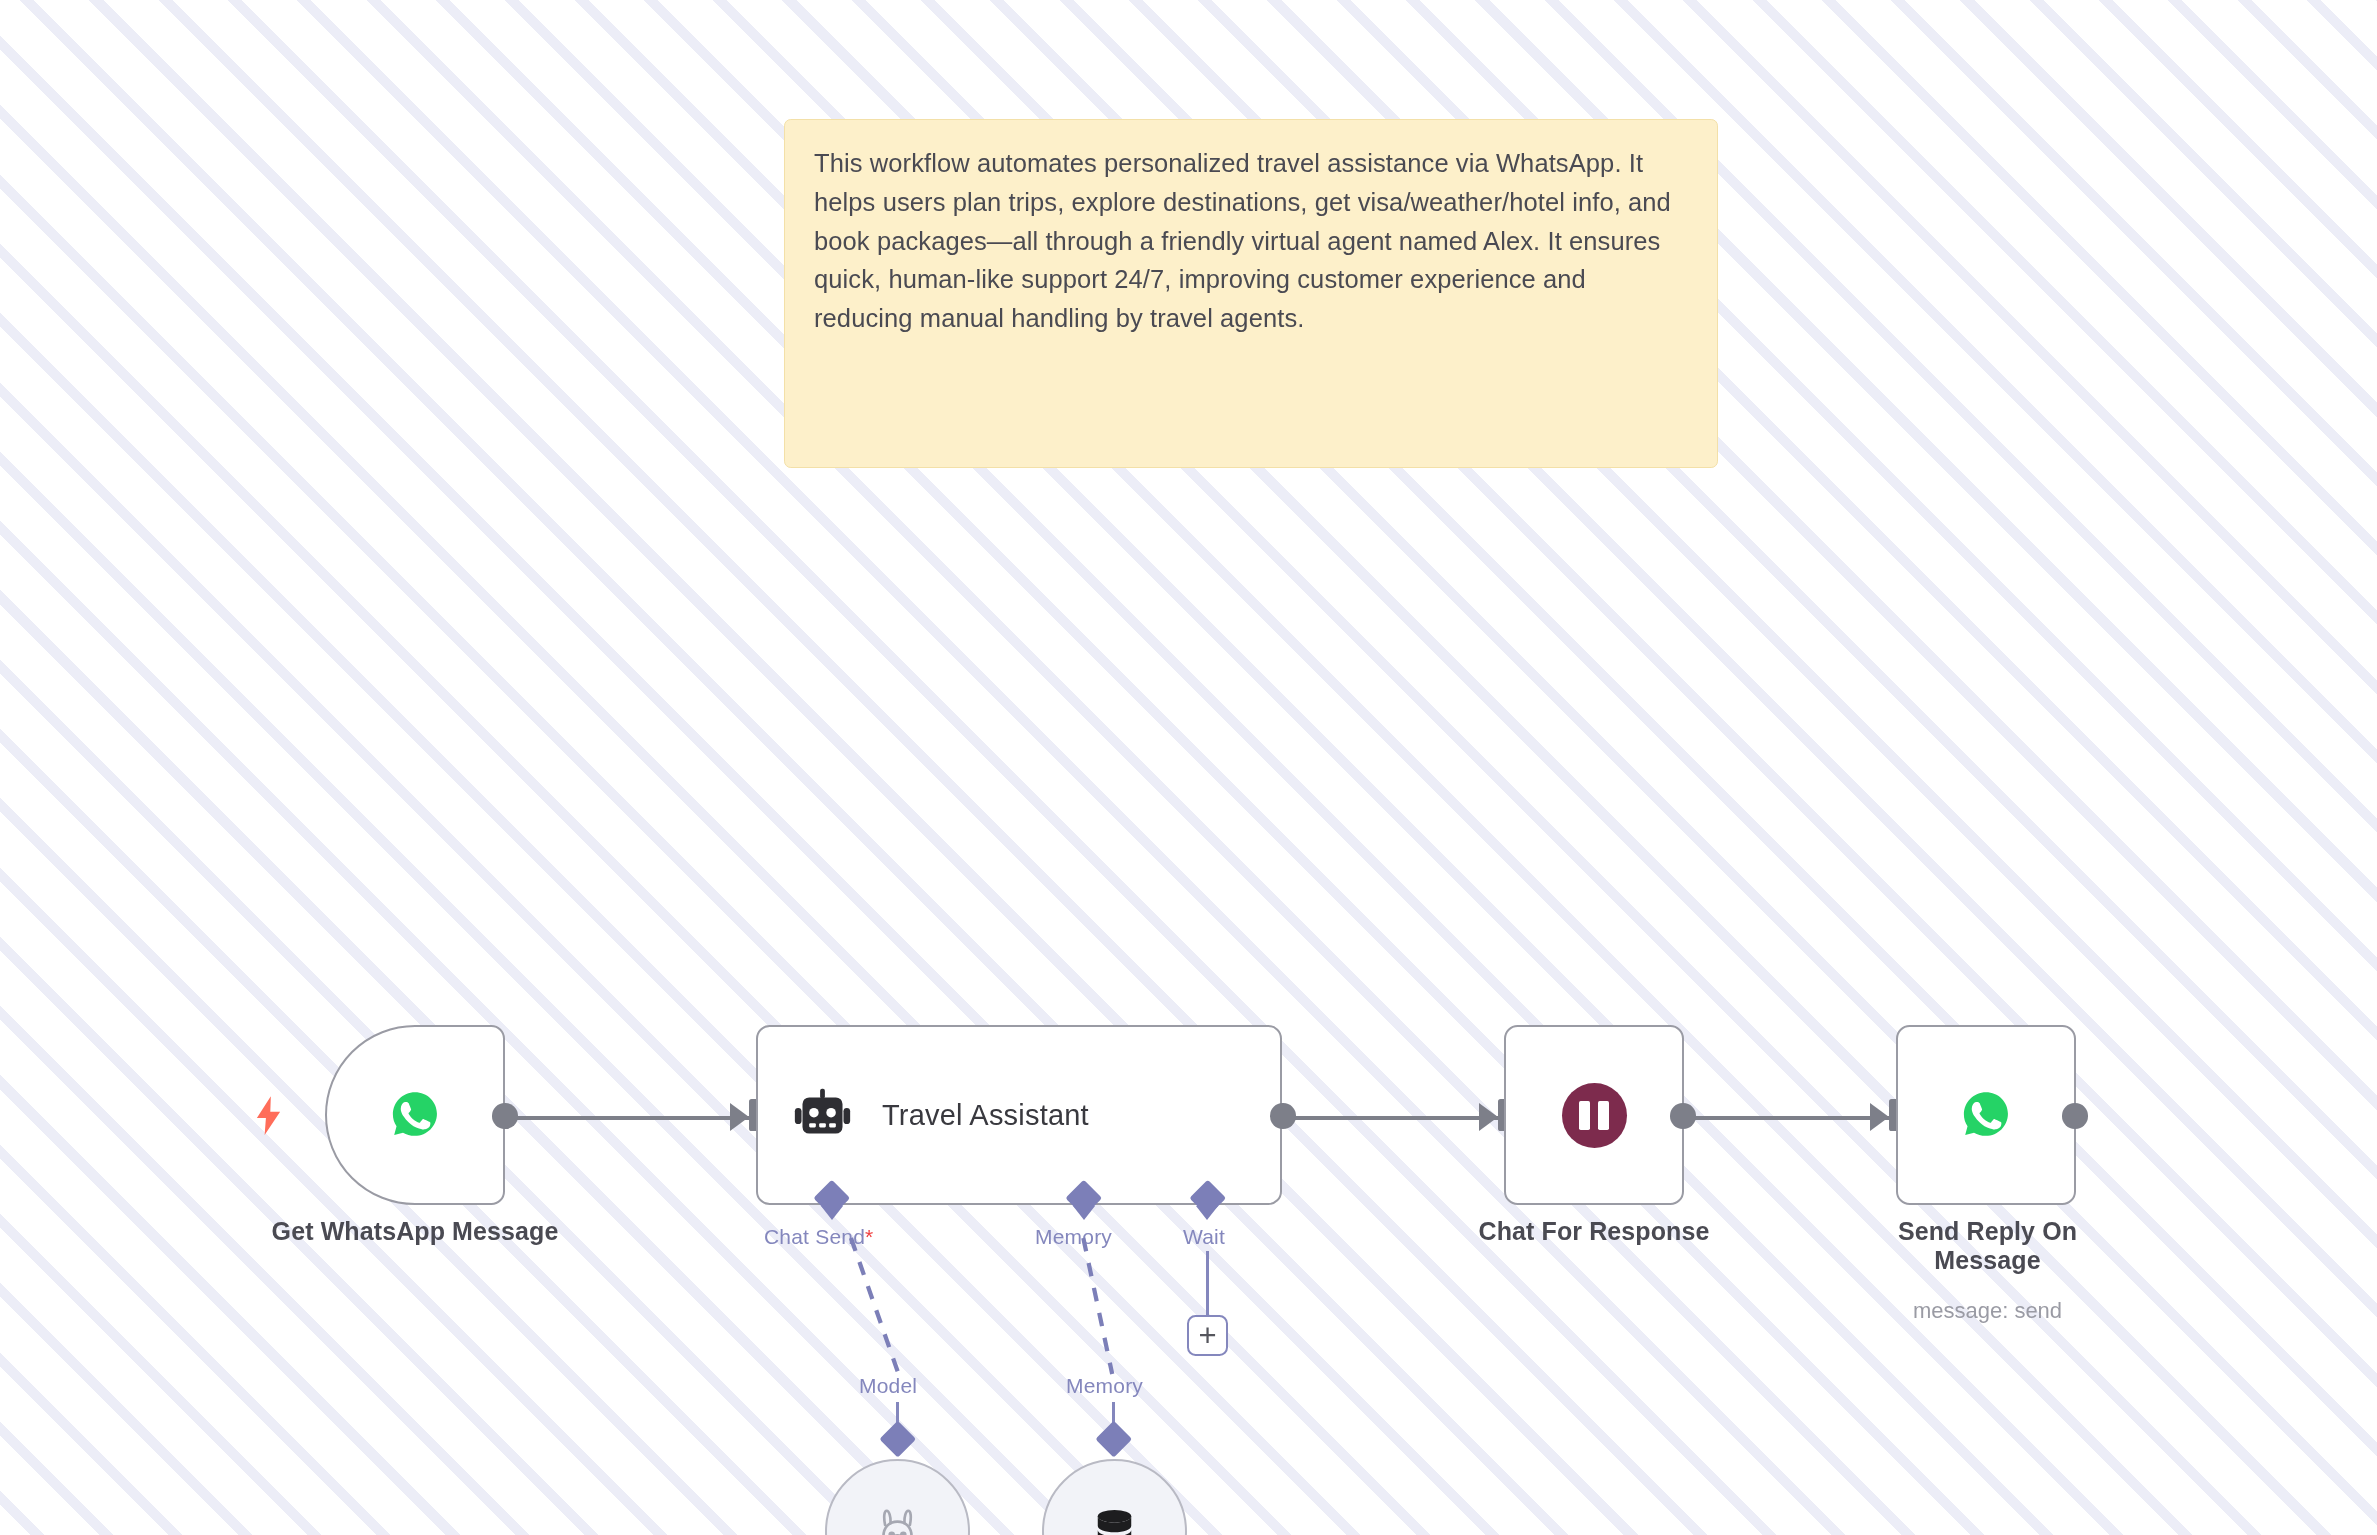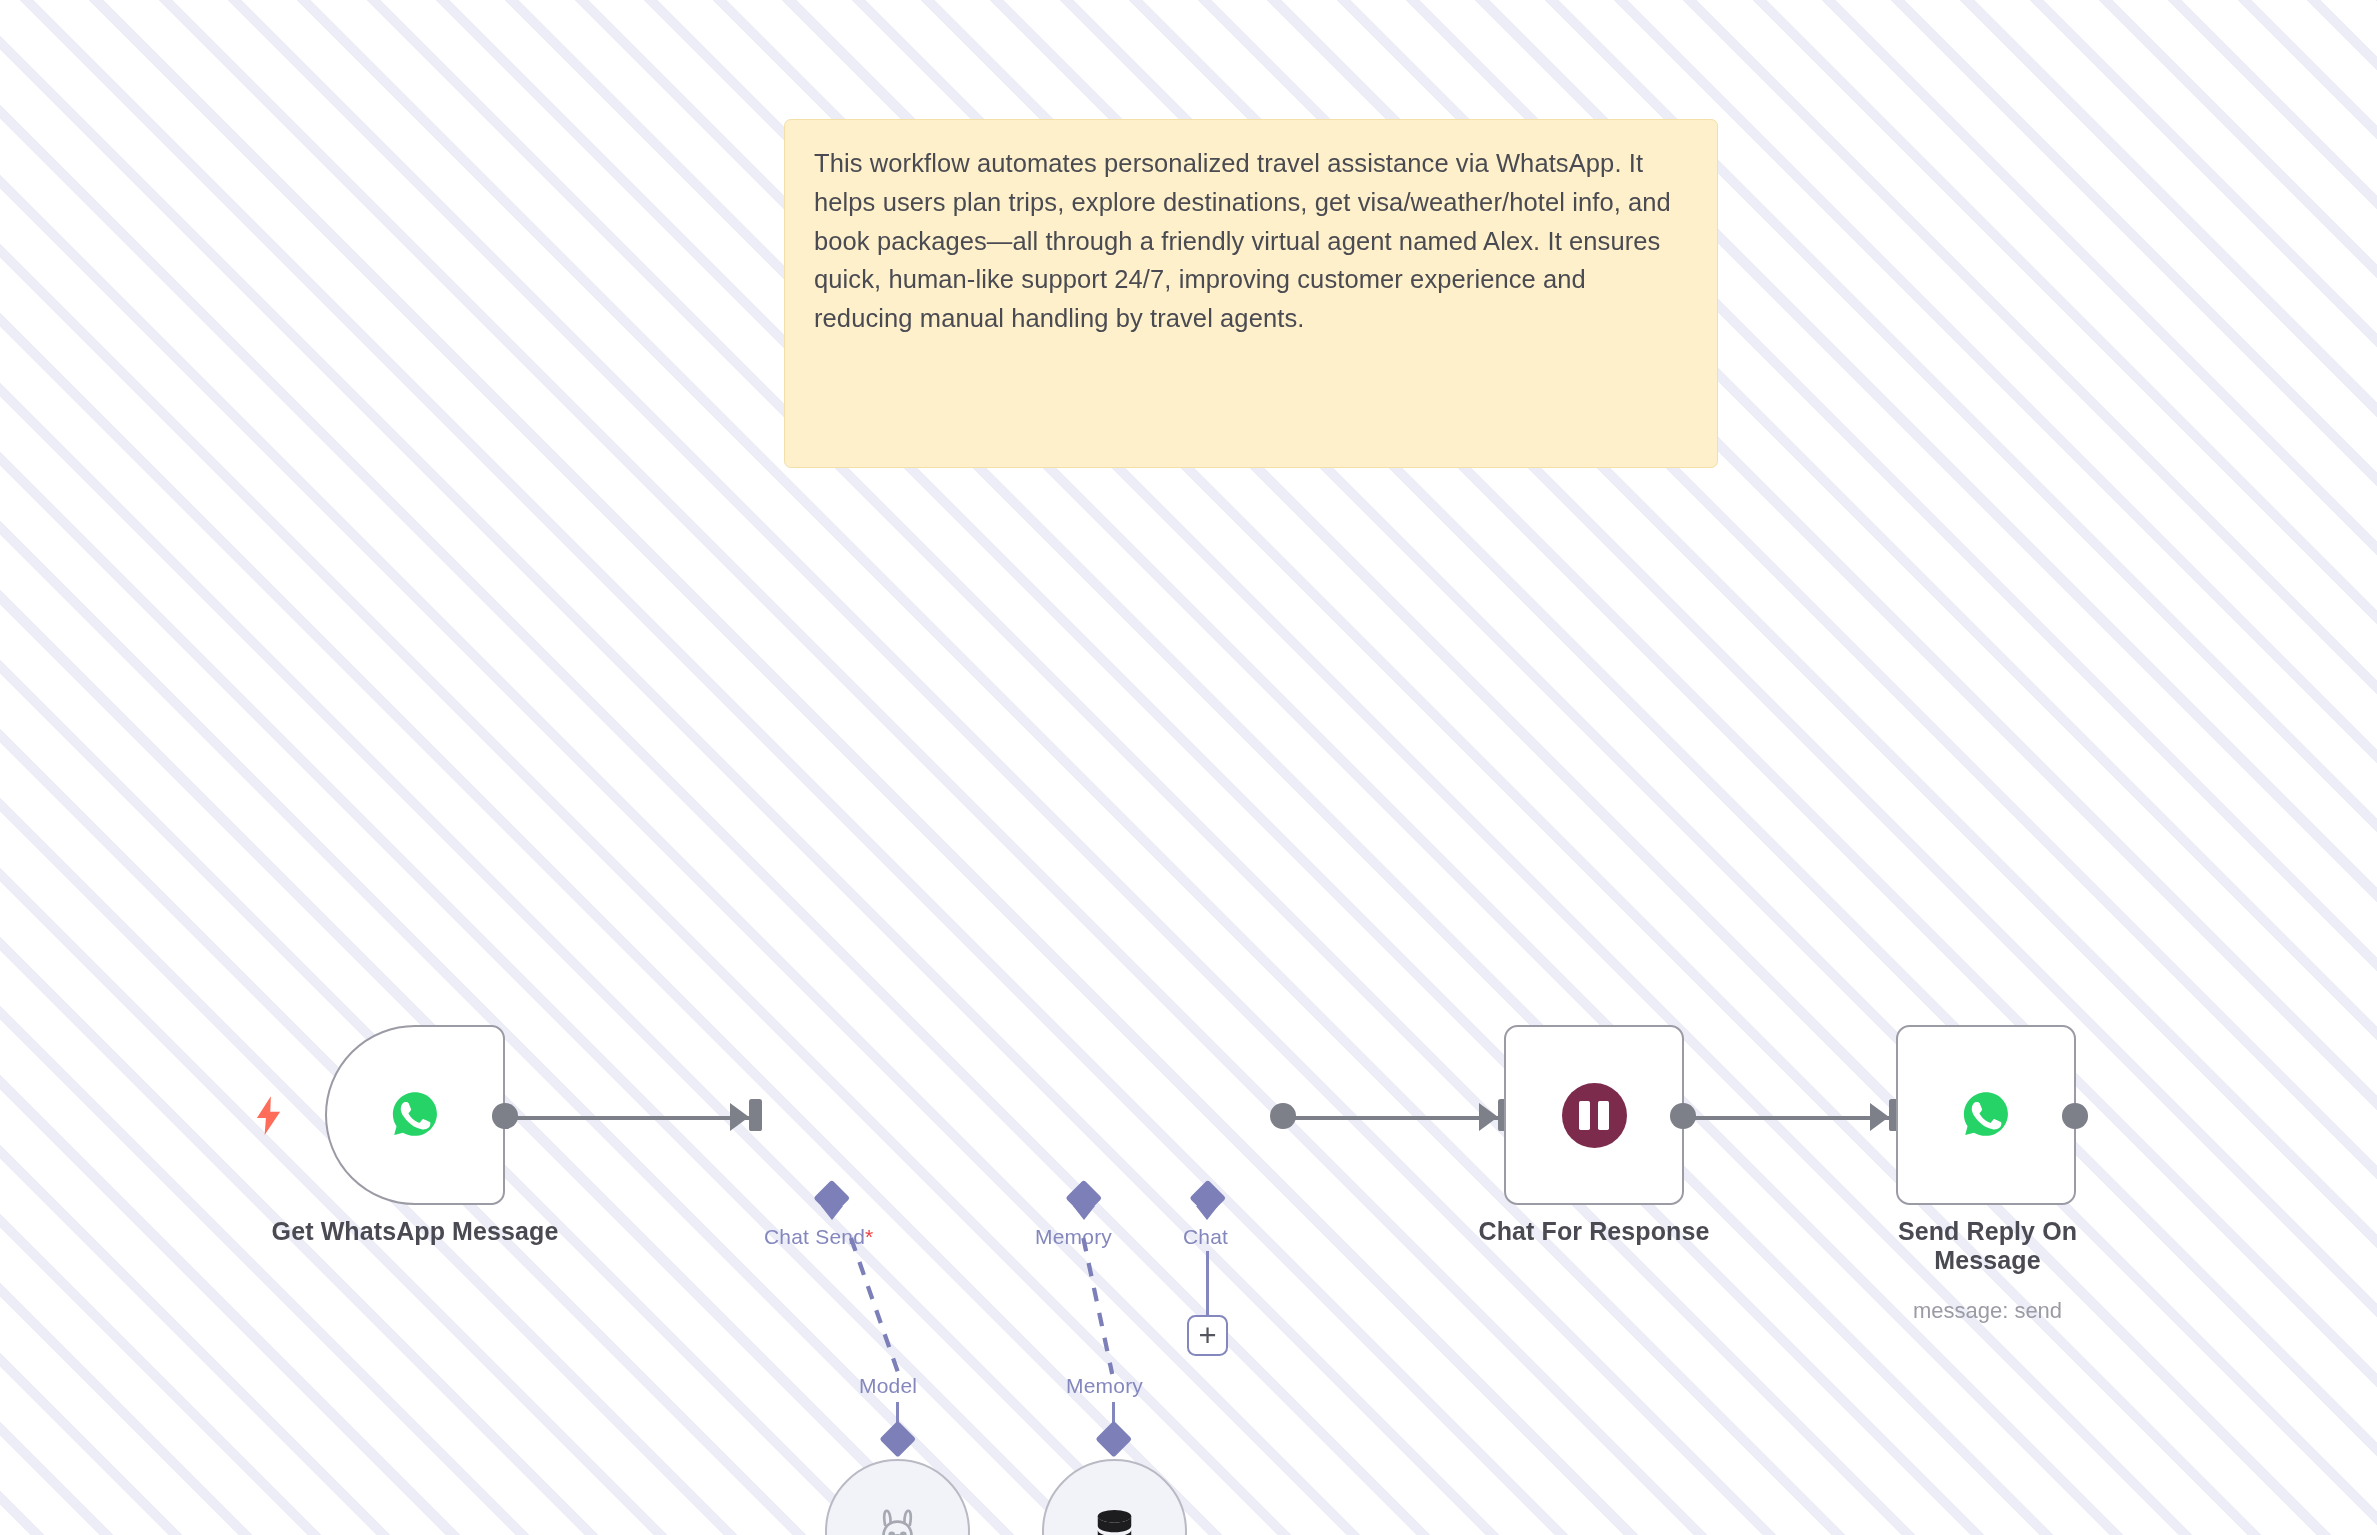--- a/index.html
+++ b/index.html
@@ -231,35 +231,49 @@
     <svg class="wa-icon" viewBox="0 0 64 64">
       <path d="M32 3C16.6 3 4 15.6 4 31c0 5.3 1.5 10.3 4.1 14.6L4 61l15.9-4c4.1 2.2 8.8 3.4 13.8 3.4h.3C48.4 60.4 61 47.8 61 32.4 61 17 48.4 3 32 3z" fill="#ffffff"></path>
       <path d="M32 7.6c-13 0-23.6 10.6-23.6 23.6 0 4.8 1.4 9.2 3.9 12.9l-2.5 9.2 9.4-2.5c3.6 2.2 7.8 3.4 12.3 3.4h.3c13 0 23.6-10.6 23.6-23.6S45 7.6 32 7.6z" fill="#25D366"></path>
       <path d="M24.8 19.3c-.6-1.3-1.2-1.3-1.7-1.3h-1.5c-.5 0-1.4.2-2.1 1-.7.8-2.7 2.7-2.7 6.5s2.8 7.6 3.2 8.1c.4.5 5.4 8.6 13.3 11.7 6.6 2.6 7.9 2.1 9.3 2 1.4-.1 4.6-1.9 5.3-3.7.6-1.8.6-3.4.4-3.7-.2-.3-.7-.5-1.5-.9-.8-.4-4.6-2.3-5.3-2.5-.7-.3-1.2-.4-1.7.4-.5.8-2 2.5-2.4 3-.4.5-.9.5-1.6.2-.8-.4-3.3-1.2-6.2-3.8-2.3-2-3.8-4.6-4.3-5.4-.4-.8 0-1.2.4-1.6.4-.4.8-.9 1.2-1.4.4-.5.5-.8.8-1.3.3-.5.1-1-.1-1.4-.2-.4-1.7-4.2-2.3-5.7z" fill="#ffffff"></path>
     </svg>
   </div>
   <div class="port-out" style="left:492px; top:1103px;"></div>
   <div class="node-label" style="left:228px; top:1217px; width:374px;">Get WhatsApp Message</div>
 
   <div class="port-in" style="left:749px; top:1099px;"></div>
+  <div class="node node-wide" style="left:756px; top:1025px;">
+    <svg class="robot-icon" viewBox="0 0 64 64">
+      <rect x="29.5" y="4" width="5" height="10" rx="2" fill="#2e2e33"></rect>
+      <rect x="11" y="13" width="42" height="38" rx="7" fill="#2e2e33"></rect>
+      <rect x="3" y="24" width="7" height="17" rx="3.5" fill="#2e2e33"></rect>
+      <rect x="54" y="24" width="7" height="17" rx="3.5" fill="#2e2e33"></rect>
+      <circle cx="23" cy="29" r="5" fill="#ffffff"></circle>
+      <circle cx="41" cy="29" r="5" fill="#ffffff"></circle>
+      <rect x="18" y="40" width="7" height="4.5" rx="1.2" fill="#ffffff"></rect>
+      <rect x="28.5" y="40" width="7" height="4.5" rx="1.2" fill="#ffffff"></rect>
+      <rect x="39" y="40" width="7" height="4.5" rx="1.2" fill="#ffffff"></rect>
+    </svg>
+    <span class="node-title">Travel Assistant</span>
+  </div>
   <div class="port-out" style="left:1270px; top:1103px;"></div>
 
   <div class="diamond" style="left:819px; top:1185px;"></div>
   <div class="diamond-tri" style="left:821px; top:1206px;"></div>
   <div class="endpoint-label" style="left:764px; top:1225px;">
     <span>Chat Send</span><span class="required-star">*</span>
   </div>
 
   <div class="diamond" style="left:1071px; top:1185px;"></div>
   <div class="diamond-tri" style="left:1073px; top:1206px;"></div>
   <div class="endpoint-label" style="left:1035px; top:1225px;">Memory</div>
 
   <div class="diamond" style="left:1195px; top:1185px;"></div>
   <div class="diamond-tri" style="left:1196px; top:1206px;"></div>
-  <div class="endpoint-label" style="left:1183px; top:1225px;">Chat</div>
+  <div class="endpoint-label" style="left:1183px; top:1225px;">Wait</div>
 
   <div class="solid-link" style="left:1206px; top:1251px; height:64px;"></div>
   <div class="plus-btn" style="left:1187px; top:1315px;">+</div>
 
   <svg style="position:absolute; left:851px; top:1238px; width:68px; height:136px; overflow:visible;" viewBox="0 0 80 160" width="68" height="136">
     <path d="M 0 0 L 56 160" stroke="#7c7fb8" stroke-width="5" fill="none" stroke-dasharray="16 14"></path>
   </svg>
 
   <svg style="position:absolute; left:1068px; top:1238px; width:51px; height:136px; overflow:visible;" viewBox="0 0 60 160" width="51" height="136">
     <path d="M 18 0 L 52 160" stroke="#7c7fb8" stroke-width="5" fill="none" stroke-dasharray="16 14"></path>

